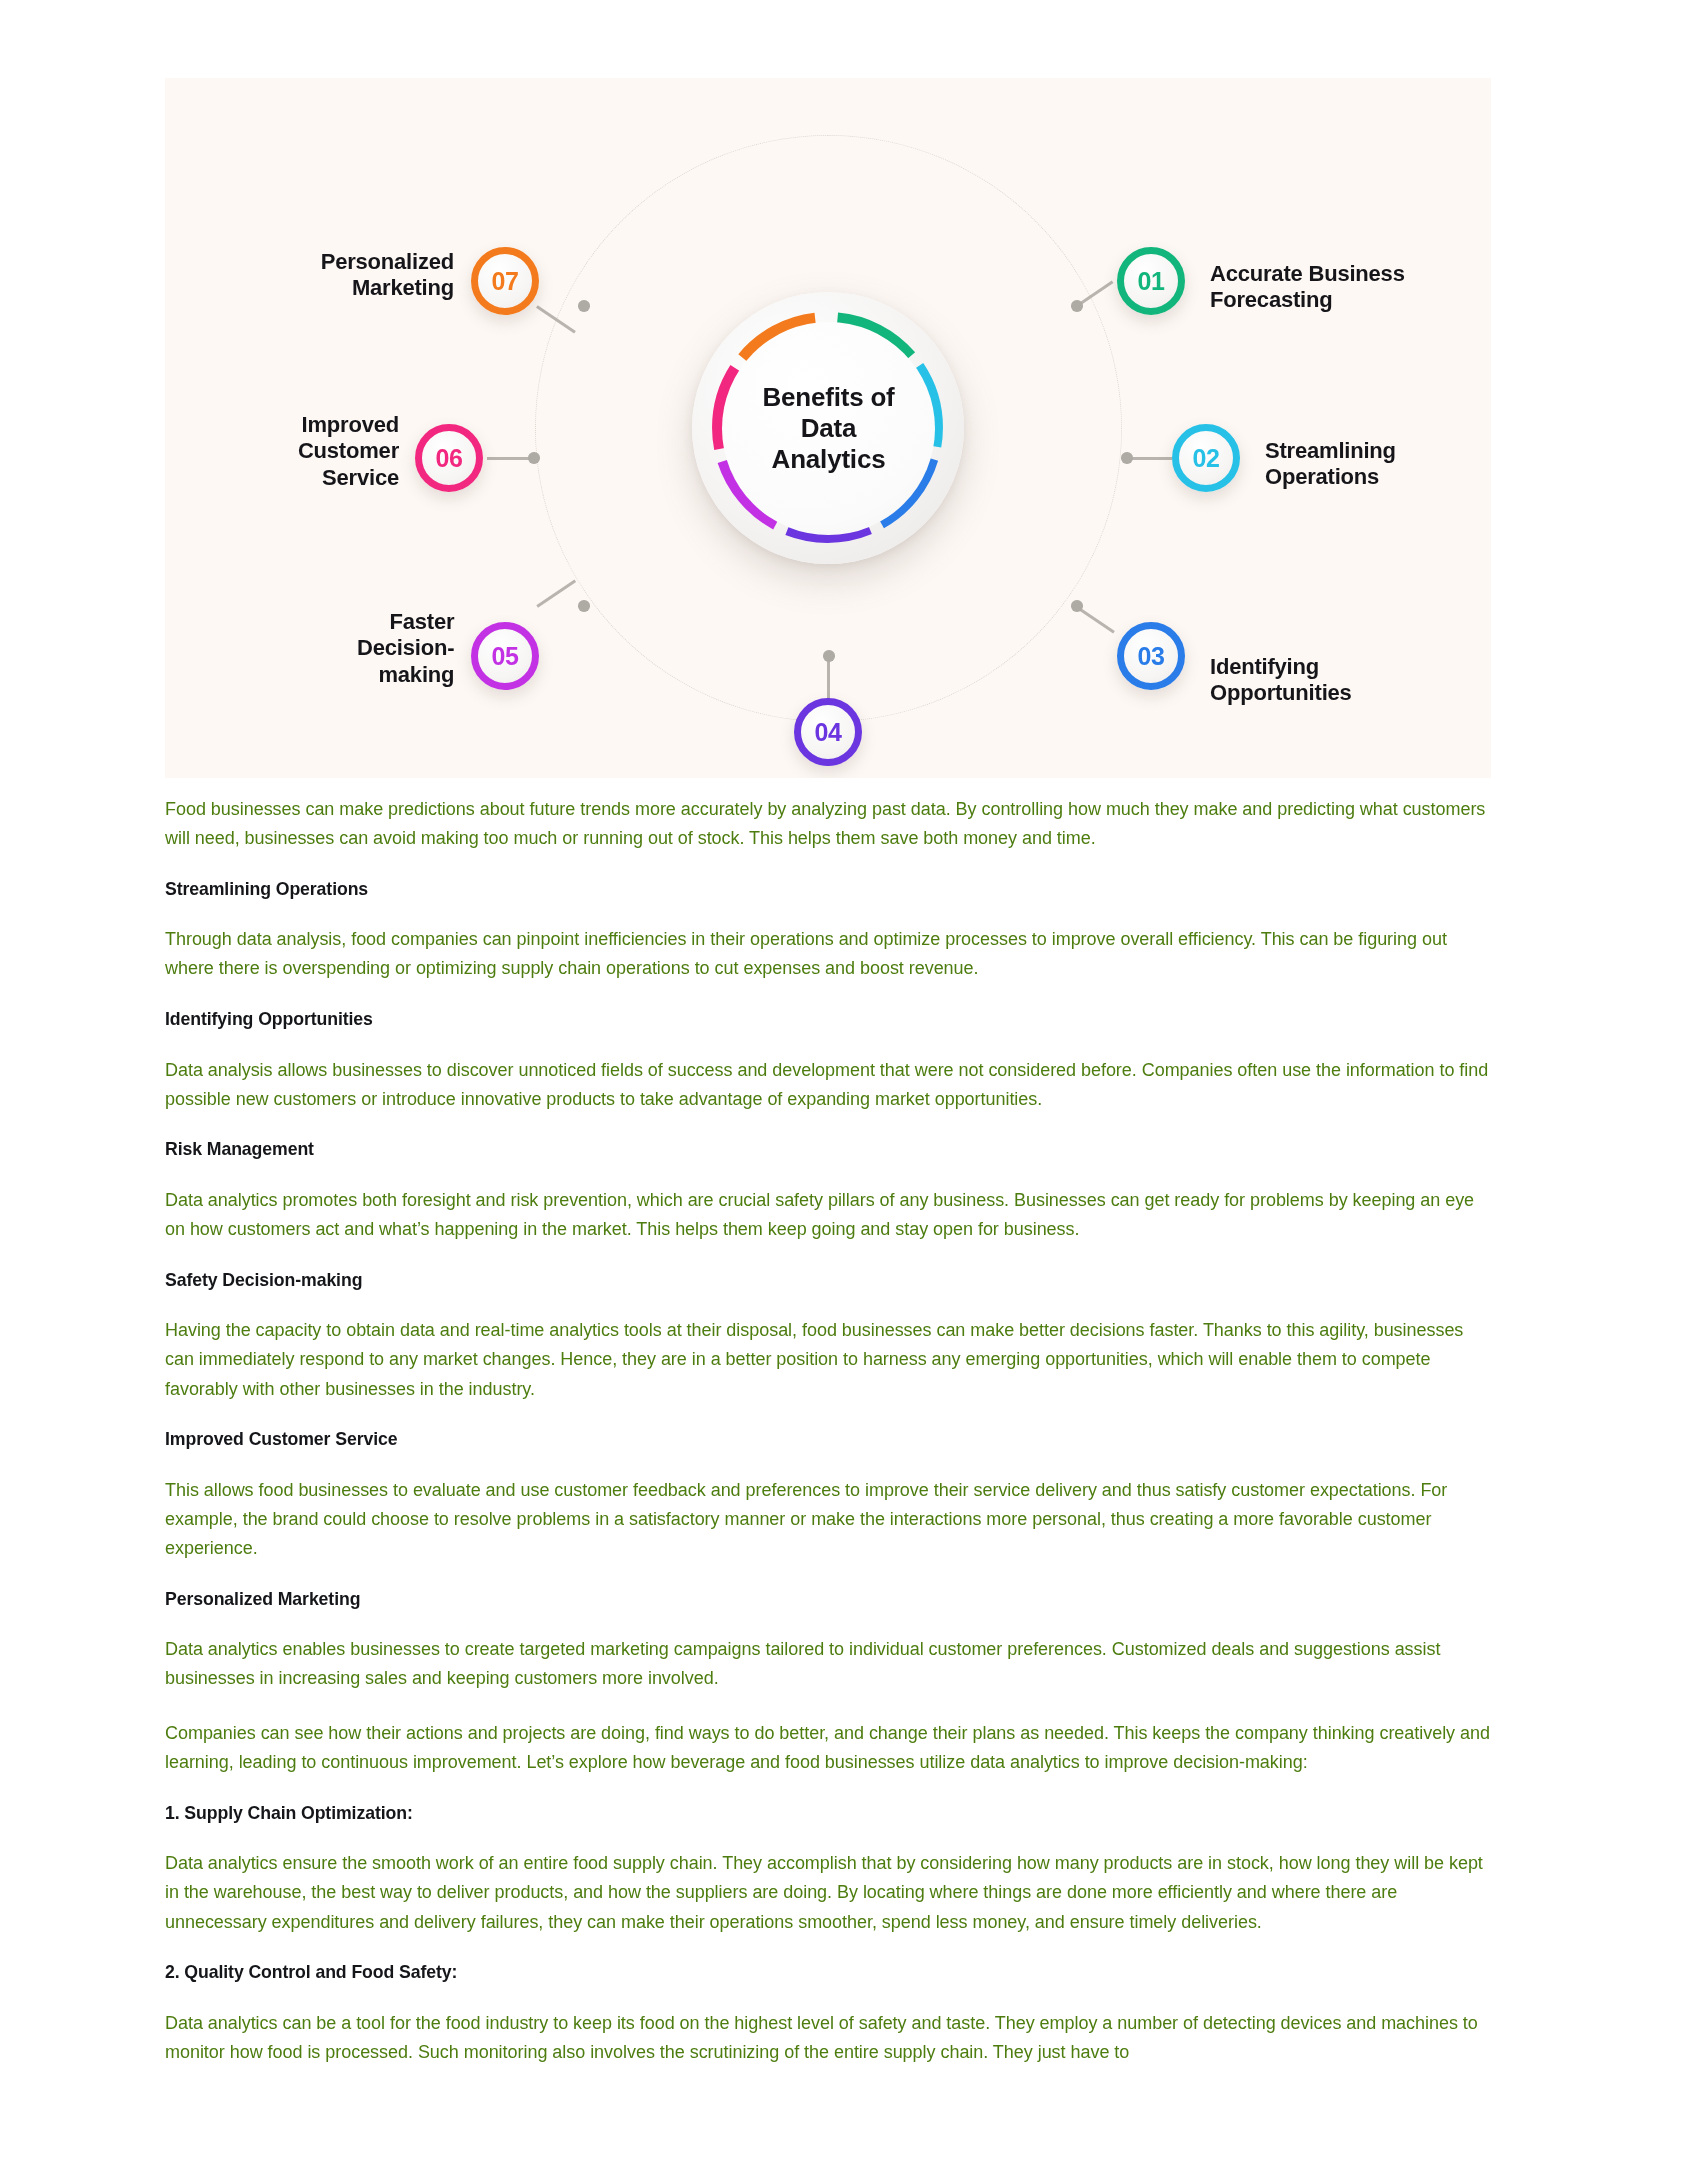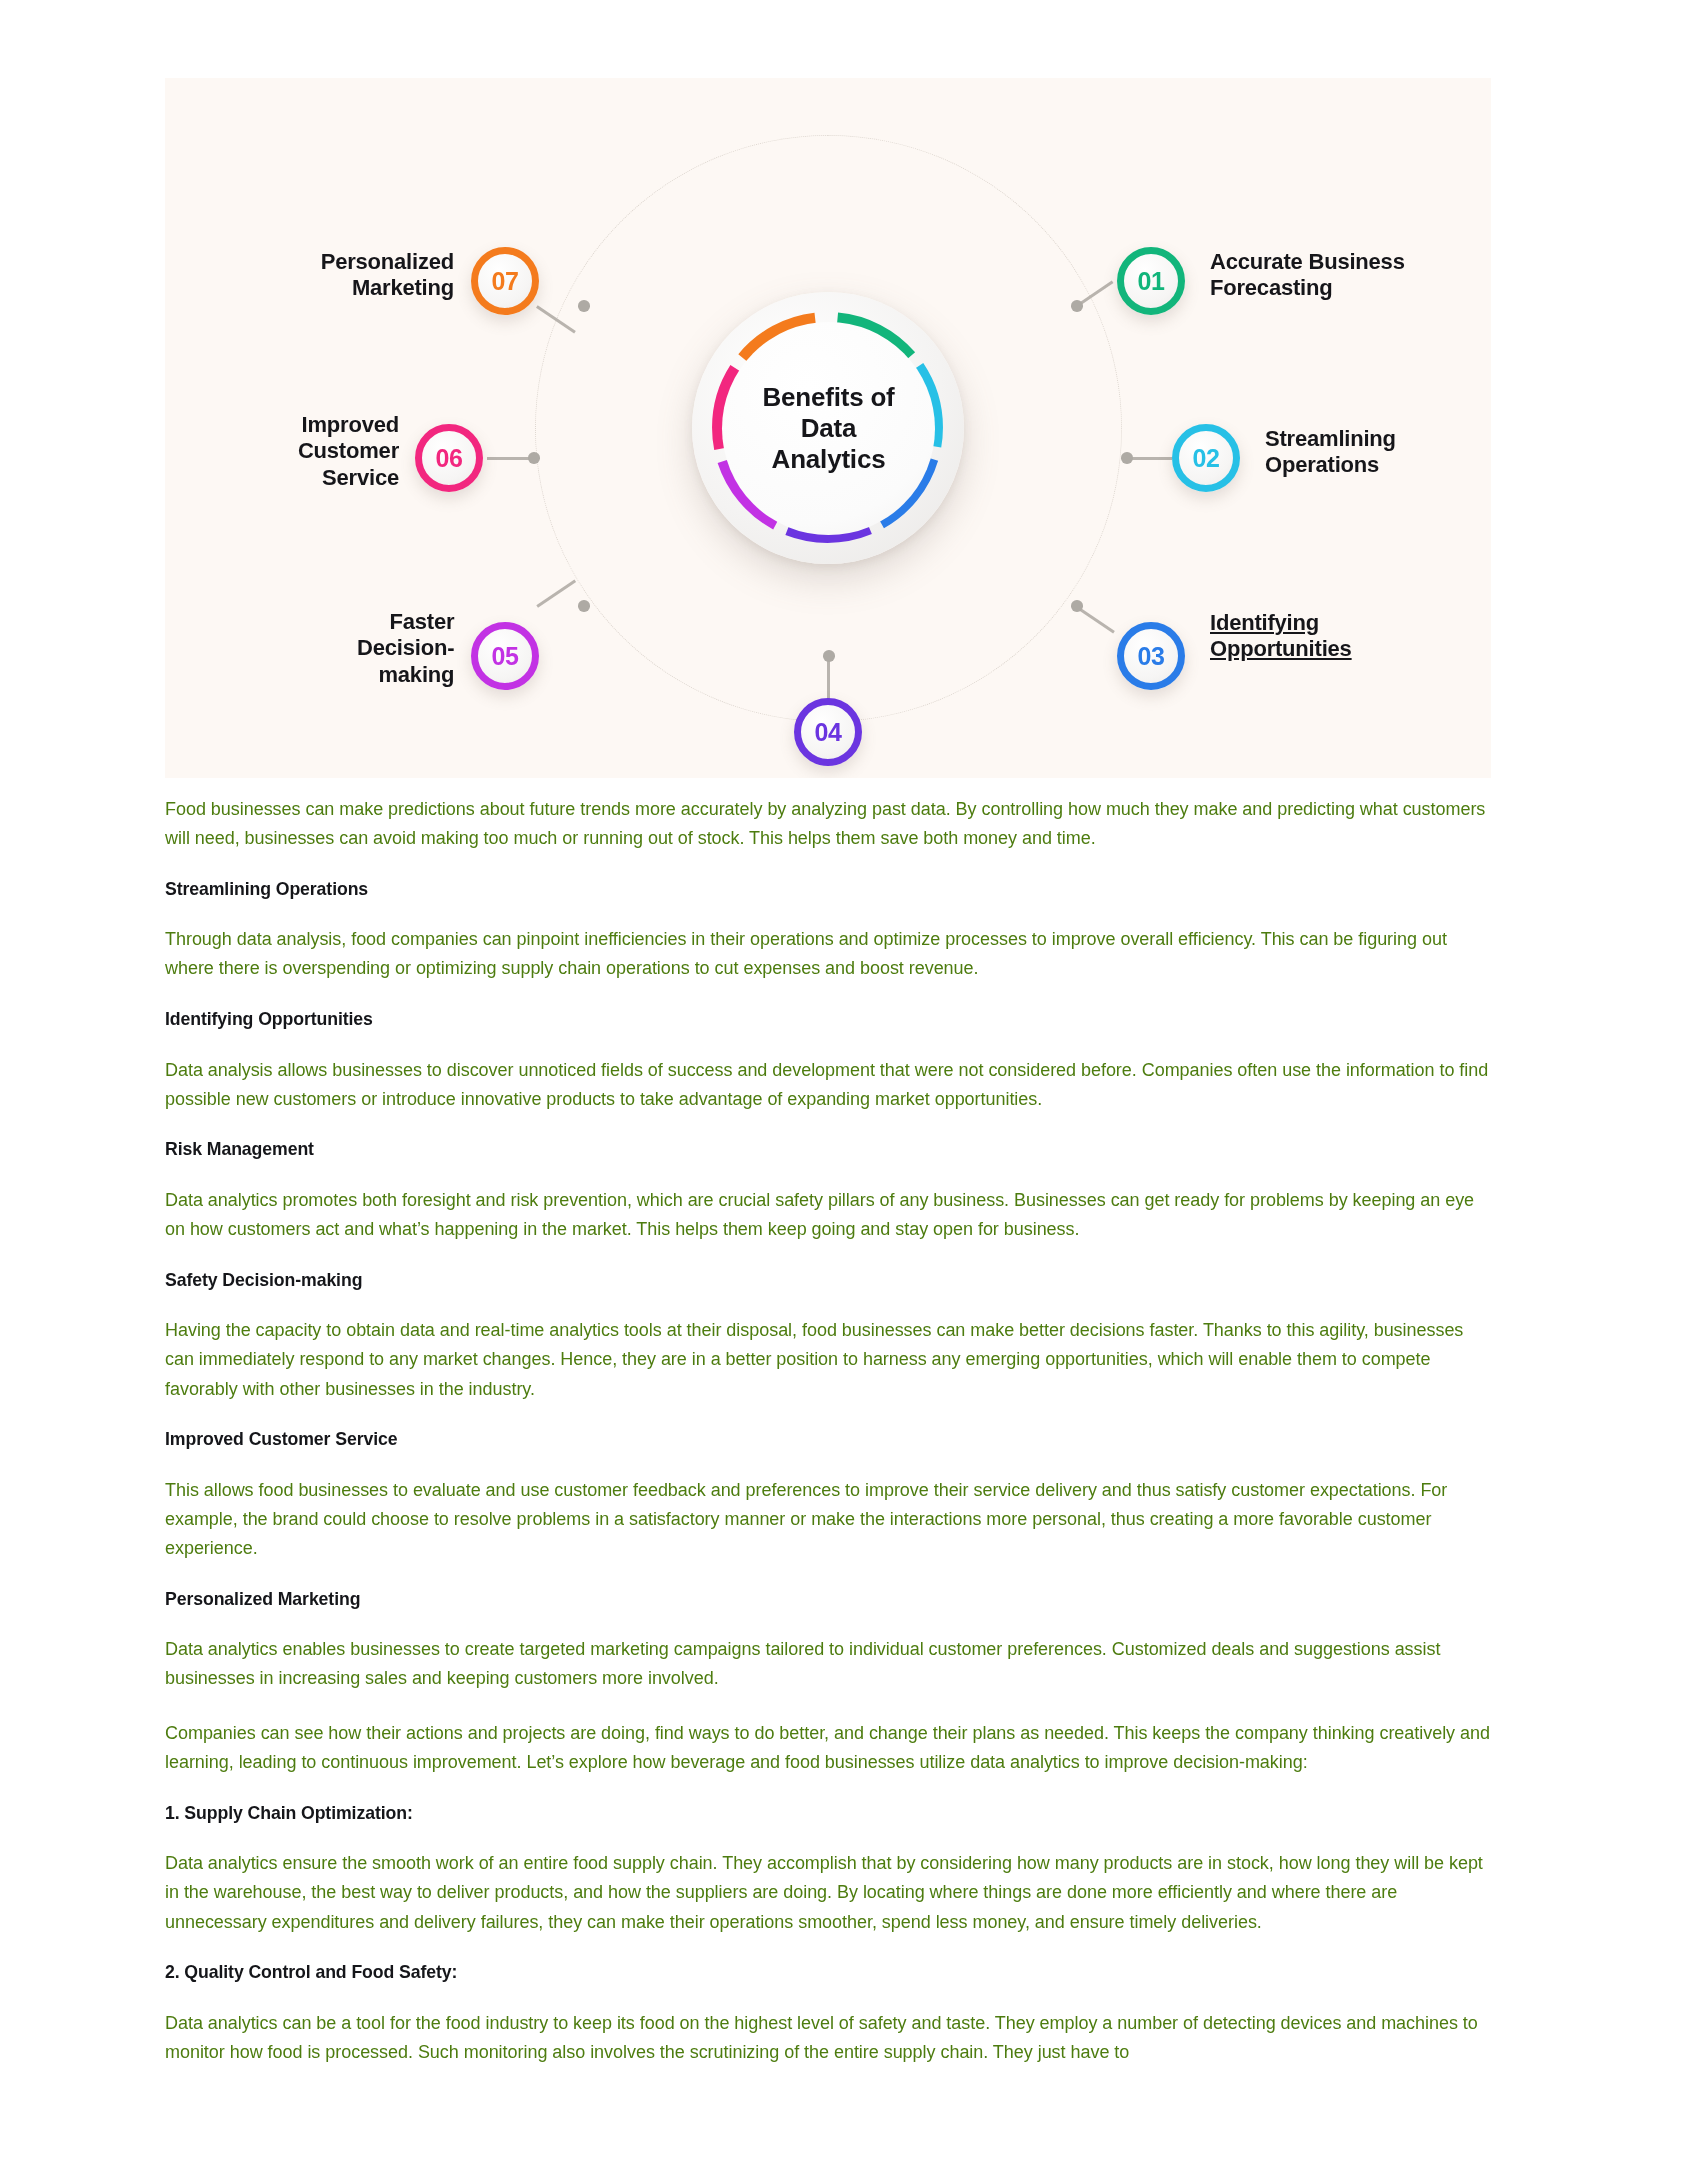--- a/index.html
+++ b/index.html
@@ -68,21 +68,21 @@
     background:radial-gradient(circle at 38% 30%, #ffffff 0%, #f6f5f4 65%, #eceae8 100%);
     display:flex; align-items:center; justify-content:center;
     font-size:25px; font-weight:700; letter-spacing:-0.4px;
     box-shadow:0 6.6px 15px rgba(110,95,85,.18);
   }
   .node-label {
     position:absolute;
     font-size:22px; font-weight:700; line-height:1.2;
     color:#16161a; letter-spacing:-0.2px; white-space:pre-line;
   }
-  .lbl-right { text-align:left; }
+  .lbl-right { text-align:left;margin-top:12px; }
   .lbl-left  { text-align:right; }
 
   .connector { position:absolute; background:#b9b4ae; }
   .dot { position:absolute; width:11.5px; height:11.5px; border-radius:50%;
          background:#aeaaa4; }
 
   
   .article { position:absolute; left:165px; top:795px; width:1331px; }
   .para {
     font-size:18px;
@@ -170,21 +170,21 @@
           <span>02</span>
         </div>
         <div class="node-label lbl-right" style="left:1100px; top:348px; width:280px;">Streamlining
 Operations</div>
       </div>
 
       <div class="node">
         <div class="badge" style="left:952px; top:544px; border:7.4px solid #2a7ce8; color:#2a7ce8;">
           <span>03</span>
         </div>
-        <div class="node-label lbl-right" style="left:1045px; top:532px; width:280px;text-decoration:underline;">Identifying
+        <div class="node-label lbl-right" style="left:1045px; top:564px; width:280px;">Identifying
 Opportunities</div>
       </div>
 
       <div class="node">
         <div class="badge" style="left:629px; top:620px; border:7.4px solid #6b35e0; color:#6b35e0;">
           <span>04</span>
         </div>
 
       </div>
 

